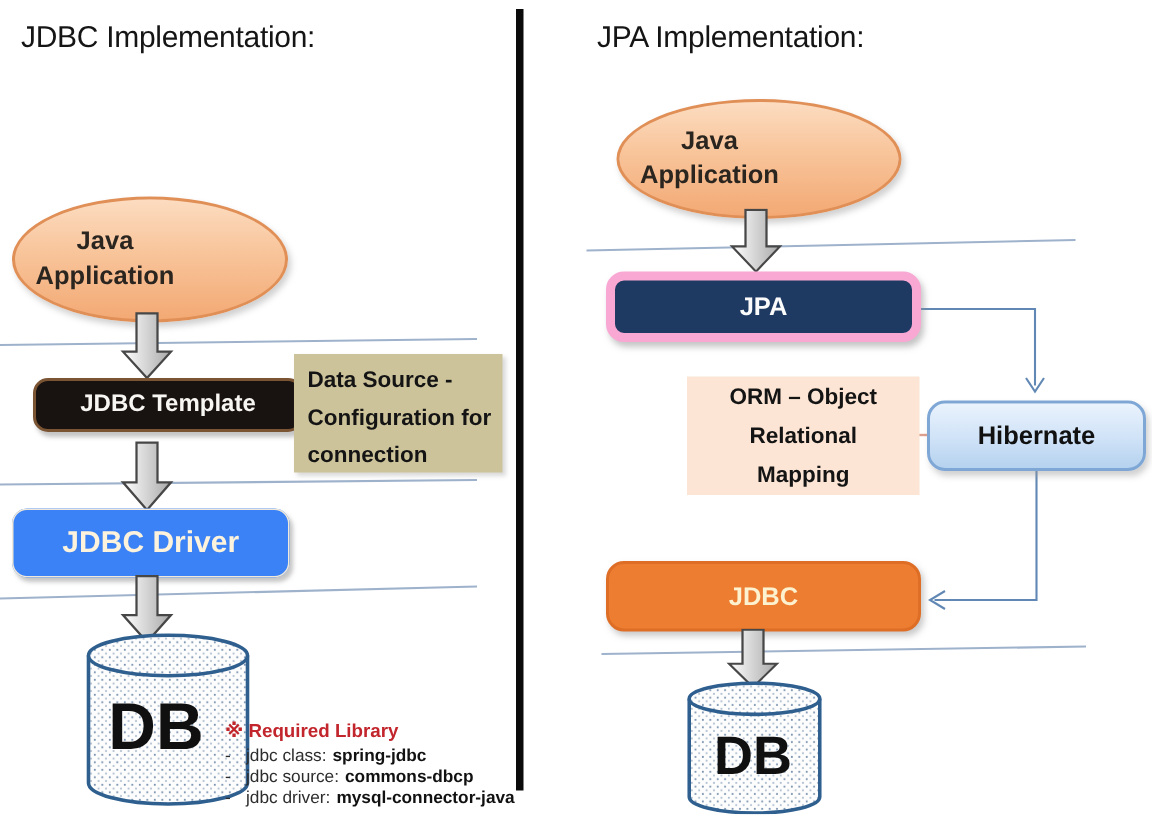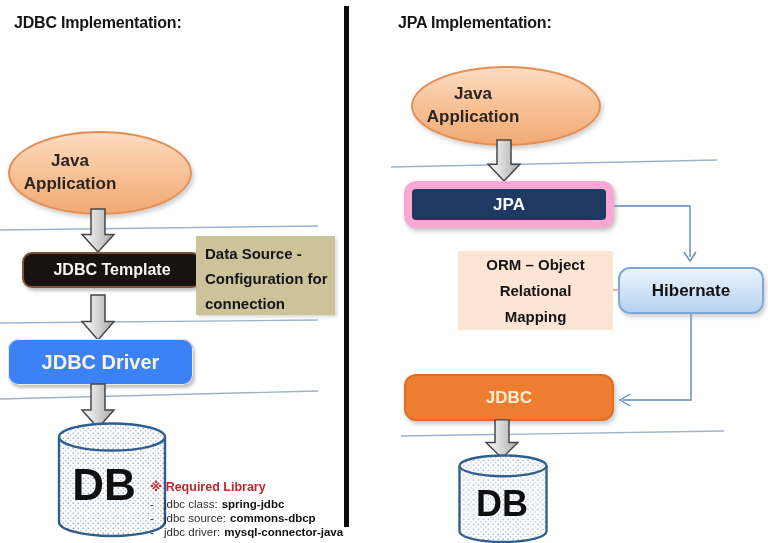--- a/index.html
+++ b/index.html
@@ -5,21 +5,21 @@
   html,body{margin:0;padding:0;background:#ffffff;}
   .stage{
     position:relative;width:768px;height:543px;overflow:hidden;
     font-family:"Liberation Sans","DejaVu Sans",sans-serif;
     background:#ffffff;
   }
   .abs{position:absolute;}
   .z2{z-index:2;}
   
   .panel-title{
-    font-size:16px;font-weight:bold;color:#151515;letter-spacing:-0.2px;
+    font-size:20px;font-weight:normal;color:#151515;letter-spacing:-0.2px;
   }
   
   .ellipse{
     border-radius:50%;
     background:linear-gradient(180deg,#fcdcc0 0%,#f8c49a 45%,#f3a974 100%);
     border:2px solid #e08f57;
     box-shadow:2px 3px 4px rgba(150,150,150,.45);
     display:flex;align-items:center;justify-content:flex-start;text-align:center;
   }
   .ellipse .lbl{
@@ -34,21 +34,21 @@
     background:#181310;border:2.5px solid #7a5433;border-radius:10px;
     box-shadow:2px 3px 3px rgba(140,140,140,.5);
     color:#f8f6f2;font-size:16px;font-weight:bold;
   }
   .node-driver{
     background:#3b82f6;border-radius:10px;
     box-shadow:2px 3px 3px rgba(150,150,150,.55), 0 0 0 1px #f0e8d8 inset;
     color:#fdf3dc;font-size:20px;font-weight:bold;
   }
   .node-jpa{
-    background:#1e3a63;border:8px solid #f9a8d4;border-radius:12px;
+    background:#1e3a63;border:6px solid #f9a8d4;border-radius:12px;
     box-shadow:2px 3px 4px rgba(140,140,140,.5);
     color:#fbfbfb;font-size:17px;font-weight:bold;
   }
   .node-jdbc{
     background:#ed7d31;border:2px solid #de6e26;border-radius:12px;
     box-shadow:2px 3px 4px rgba(150,150,150,.5);
     color:#fdf2cf;font-size:17px;font-weight:bold;
   }
   .node-hibernate{
     background:linear-gradient(180deg,#eaf3fd 0%,#cfe2f7 55%,#b5d2ef 100%);

